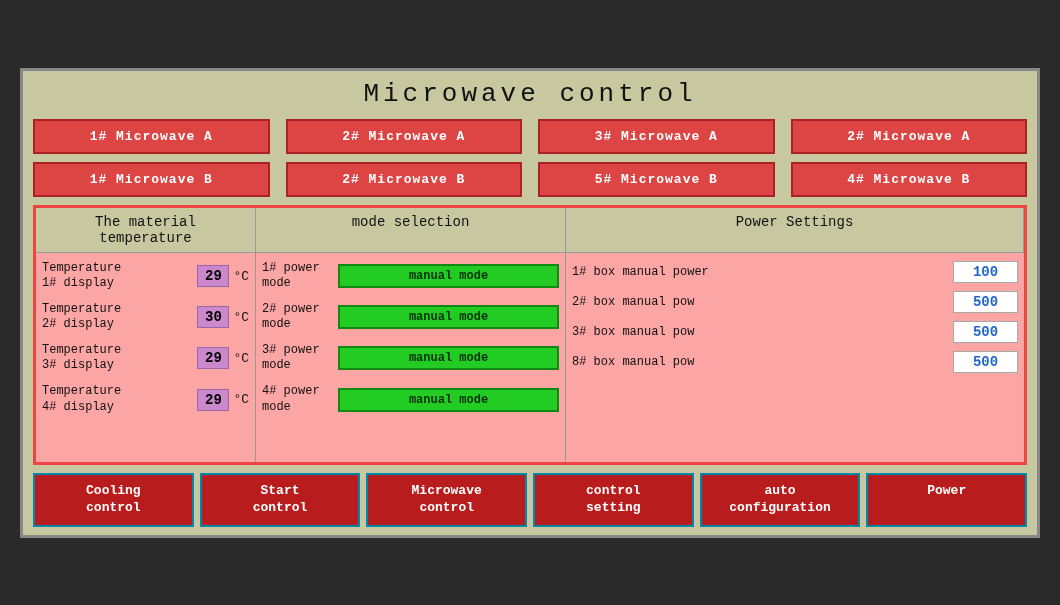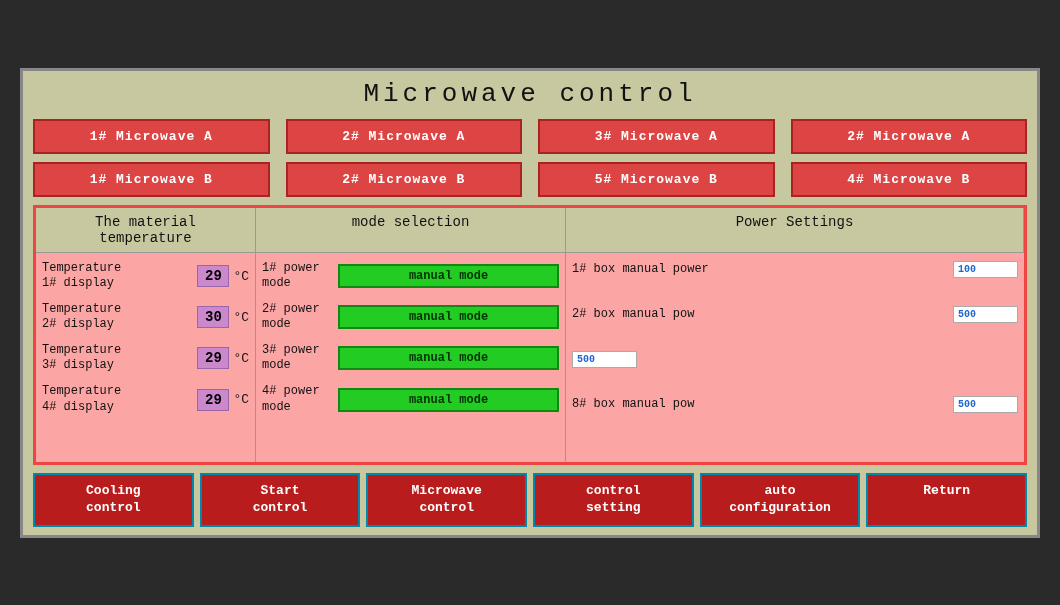--- a/index.html
+++ b/index.html
@@ -140,42 +140,42 @@
       padding: 3px 10px;
       cursor: pointer;
       flex: 1;
       text-align: center;
     }
     .col-power-section {
       flex: 1;
       display: flex;
       flex-direction: column;
       padding: 4px 6px;
-      gap: 20px;
+      gap: 0;
     }
     .power-row {
       display: flex;
       align-items: center;
       padding: 4px 0;
       gap: 6px;
     }
     .power-label {
       font-size: 12px;
       color: #111;
       flex: 1;
     }
     .power-input {
       background: white;
       border: 1px solid #aaa;
       color: #2266cc;
-      font-size: 10px;
+      font-size: 14px;
       font-weight: bold;
       font-family: 'Courier New', monospace;
       width: 65px;
-      text-align: left;
+      text-align: center;
       padding: 2px 4px;
     }
     .bottom-bar {
       display: flex;
       gap: 6px;
       margin-top: 8px;
     }
     .bottom-btn {
       flex: 1;
       background: #b91c1c;
@@ -266,31 +266,32 @@
       <div class="col-power-section">
         <div class="power-row">
           <div class="power-label">1# box manual power</div>
           <input class="power-input" type="text" value="100" style="">
         </div>
         <div class="power-row">
           <div class="power-label">2# box manual pow</div>
           <input class="power-input" type="text" value="500" style="">
         </div>
         <div class="power-row">
+          <div class="power-label">3# box manual pow</div>
           <input class="power-input" type="text" value="500" style="">
         </div>
         <div class="power-row">
           <div class="power-label">8# box manual pow</div>
           <input class="power-input" type="text" value="500" style="">
         </div>
       </div>
     </div>
   </div>
 
   <div class="bottom-bar">
     <div class="bottom-btn">Cooling<br>control</div>
     <div class="bottom-btn">Start<br>control</div>
     <div class="bottom-btn">Microwave<br>control</div>
     <div class="bottom-btn">control<br>setting</div>
     <div class="bottom-btn">auto<br>configuration</div>
-    <div class="bottom-btn">Return</div>
+    <div class="bottom-btn">Power</div>
   </div>
 </div>
 
 </body></html>

